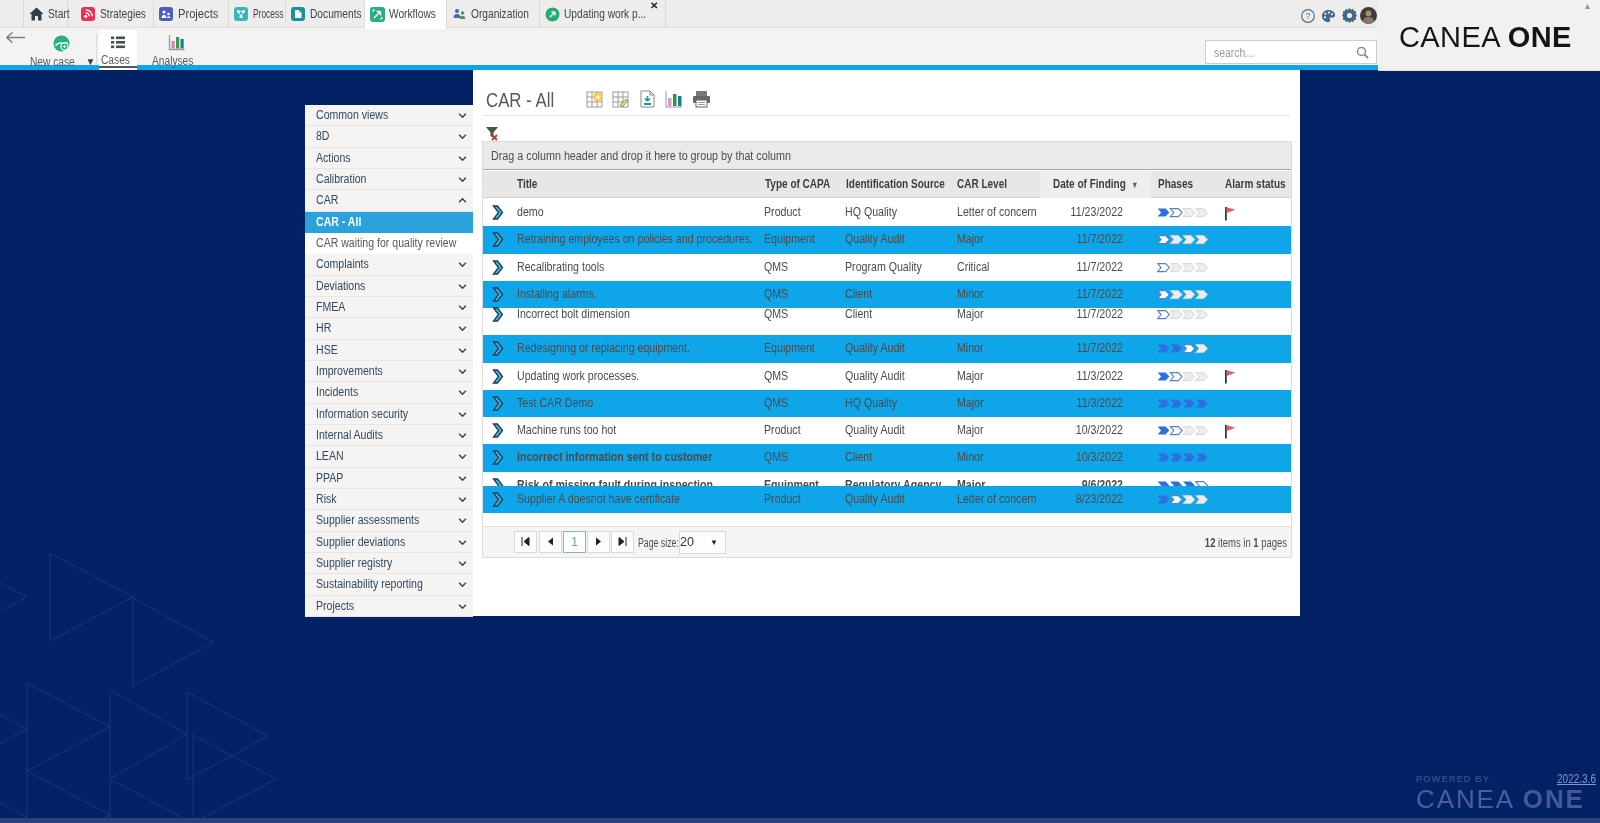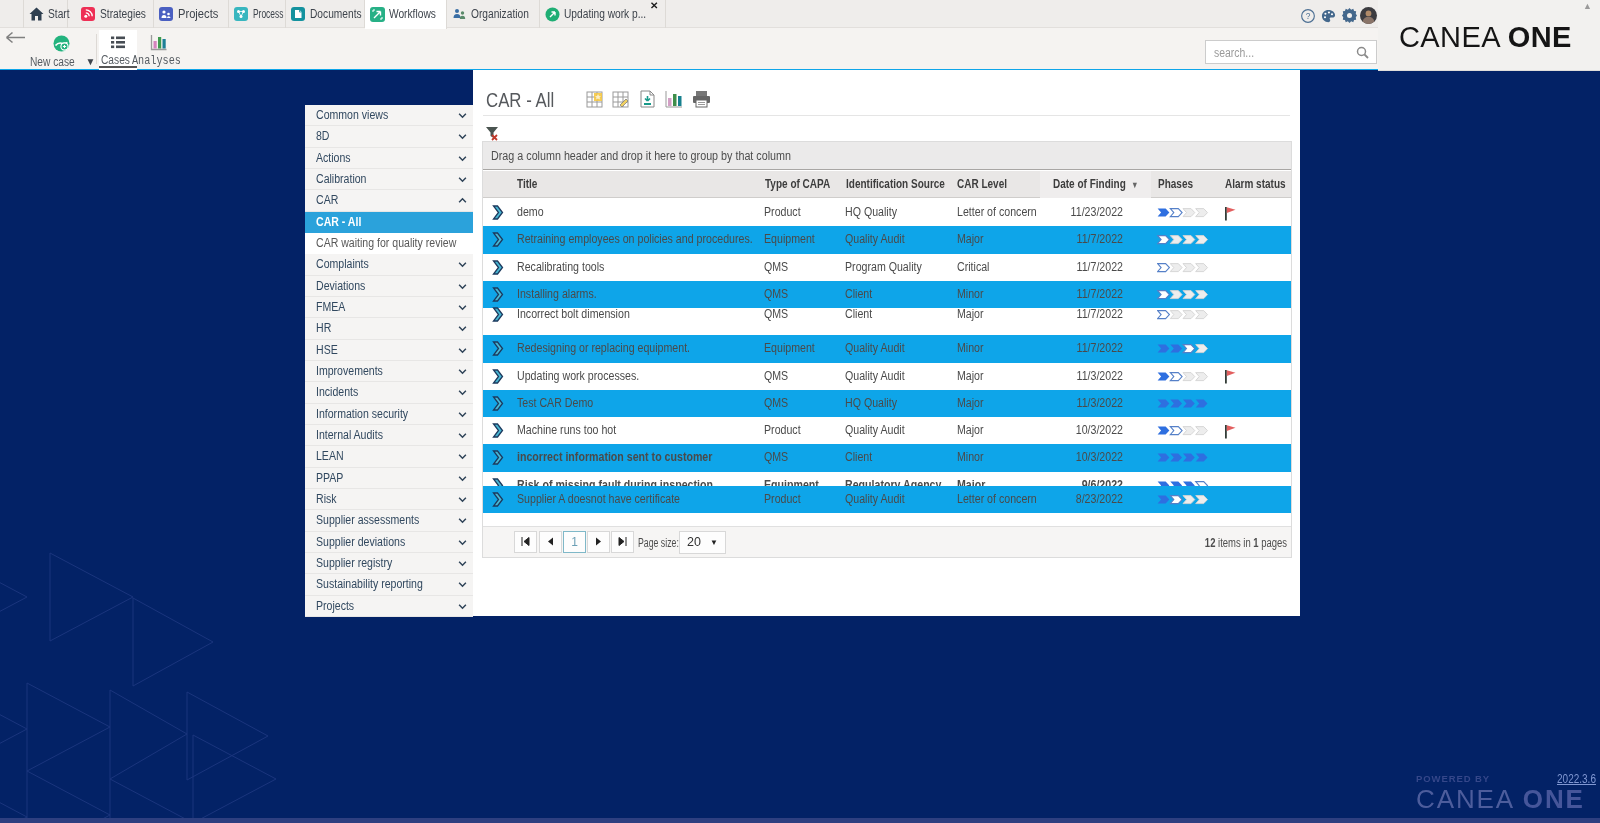--- a/index.html
+++ b/index.html
@@ -9,21 +9,21 @@
 .cx { display:inline-block; transform-origin:0 50%; white-space:nowrap; }
 
 
 #header { position:absolute; left:0; top:0; width:1600px; height:70px; background:#f2f0ee; }
 #tabrow { position:absolute; left:0; top:0; width:1378px; height:28px; background:#efedeb; border-bottom:1px solid #e2dfdc; }
 .tab { position:absolute; top:0; height:28px; border-right:1px solid #dddad6; font-size:12px; color:#3e444c; }
 .tab svg { position:absolute; left:5px; top:7px; }
 .tab span { position:absolute; left:24px; top:7px; }
 .tab.first { border-left:1px solid #dddad6; }
 .tab.active { background:#ffffff; height:29px; border-right:1px solid #dddad6; }
-#toolrow { position:absolute; left:0; top:28px; width:1378px; height:42px; background:#f5f3f1; border-bottom:1px solid #0ea5e9; }
+#toolrow { position:absolute; left:0; top:28px; width:1378px; height:42px; background:#f5f3f1; border-bottom:5px solid #0ea5e9; }
 .toolbtn { position:absolute; top:2px; height:40px; text-align:center; font-size:12px; color:#555b61; }
 .toolbtn .ticon { display:block; margin:5px auto 3px; }
 #logoarea { position:absolute; left:1378px; top:0; width:222px; height:71px; background:#f2f1ef; border-bottom:1px solid #e0ddda; }
 #caneatop { position:absolute; left:21px; top:21px; font-size:29px; color:#151515; letter-spacing:0.4px; }
 #caneatop b { font-weight:bold; }
 #collapsearrow { position:absolute; right:8px; top:1px; color:#9a9a9a; font-size:9px; }
 
 
 #searchbox { position:absolute; left:1205px; top:40px; width:172px; height:24px; background:#fff; border:1px solid #ccc; }
 #searchbox span { position:absolute; left:8px; top:5px; color:#9a9a9a; font-size:12px; transform-origin:0 50%; transform:scaleX(0.87); display:inline-block; }
@@ -45,21 +45,21 @@
 .hc { position:absolute; top:0; height:27px; line-height:27px; font-size:12.5px; font-weight:bold; color:#3d3d3d; white-space:nowrap; transform-origin:0 50%; }
 #rows { position:absolute; left:0; top:57px; width:808px; }
 .row { position:absolute; left:0; width:808px; height:27.25px; font-size:12.5px; color:#4a4a4a; }
 .row.alt { background:#0ea5e9; }
 .cell { position:absolute; top:0; height:27.25px; line-height:27.25px; white-space:nowrap; transform-origin:0 50%; }
 #pager { position:absolute; left:0; top:384px; width:808px; height:31px; background:#f6f5f4; border-top:1px solid #e0e0e0; }
 .pbtn { position:absolute; top:4px; width:23px; height:22px; background:#fdfdfd; border:1px solid #d8d8d8; color:#222; }
 .pbtn.cur { border:1px solid #7fb8c8; color:#6b9fb5; font-size:12px; text-align:center; line-height:20px; }
 .pbtn svg { display:block; margin:5px auto; }
 #pagesizelbl { position:absolute; left:155px; top:9px; font-size:12.5px; color:#4d4d4d; transform-origin:0 50%; transform:scaleX(0.70); }
-#pagesize { position:absolute; left:196px; top:4px; width:47px; height:23px; background:#fdfdfd; border:1px solid #d8d8d8; font-size:12.5px; color:#333; line-height:21px; padding-left:7px; }
+#pagesize { position:absolute; left:196px; top:4px; width:47px; height:23px; background:#fdfdfd; border:1px solid #d8d8d8; font-size:12.5px; color:#333; line-height:21px; padding-left:0; }
 #itemsinfo { position:absolute; right:4px; top:9px; font-size:12px; color:#4d4d4d; transform-origin:100% 50%; transform:scaleX(0.79); }
 
 
 #poweredby { position:absolute; left:1416px; top:773px; font-size:9.5px; letter-spacing:0.9px; color:#35478a; font-weight:bold; }
 #caneabottom { position:absolute; left:1416px; top:784px; font-size:26px; letter-spacing:1.9px; color:#4d5d9c; }
 #caneabottom b { font-weight:bold; color:#46569a; }
 #version { position:absolute; left:1557px; top:771px; font-size:13px; color:#8097d2; text-decoration:underline; transform-origin:0 50%; transform:scaleX(0.77); }
 #bottomstrip { position:absolute; left:0; top:818px; width:1600px; height:5px; background:#2e3f80; }
 </style>
 </head>
@@ -94,21 +94,21 @@
   <div class="toolbtn" style="left:99px;width:38px;background:#fff;"><div style="position:absolute;left:0;bottom:2px;width:38px;height:2px;background:#555;"></div><svg class="ticon" width="16" height="15" viewBox="0 0 16 15">
         <g fill="#474d54">
           <rect x="1" y="1.5" width="3.2" height="2.6"></rect>
           <rect x="6" y="1.5" width="9" height="2.6"></rect>
           <rect x="1" y="6" width="3.2" height="2.6"></rect>
           <rect x="6" y="6" width="9" height="2.6"></rect>
           <rect x="1" y="10.5" width="3.2" height="2.6"></rect>
           <rect x="6" y="10.5" width="9" height="2.6"></rect>
         </g>
       </svg><span class="cx" style="transform:scaleX(0.85);">Cases</span></div>
-  <div class="toolbtn" style="left:132px;width:52px;font-family:Liberation Mono, monospace;"><svg class="ticon" width="17" height="16" viewBox="0 0 17 16">
+  <div class="toolbtn" style="left:150px;width:52px;"><svg class="ticon" width="17" height="16" viewBox="0 0 17 16">
         <path d="M1.5 0 V14.5 H16.5" stroke="#999" stroke-width="1.3" fill="none"></path>
         <rect x="3.5" y="6" width="3.2" height="7.5" fill="#d583bd"></rect>
         <rect x="8" y="2" width="3.2" height="11.5" fill="#3f9a4e"></rect>
         <rect x="12.5" y="4" width="3.2" height="9.5" fill="#1d7f96"></rect>
       </svg><span class="cx" style="transform:scaleX(0.85);">Analyses</span></div>
   </div>
 <div id="logoarea">
   <div id="caneatop">CANEA <b>ONE</b></div>
   <div id="collapsearrow">▲</div>
 </div>

